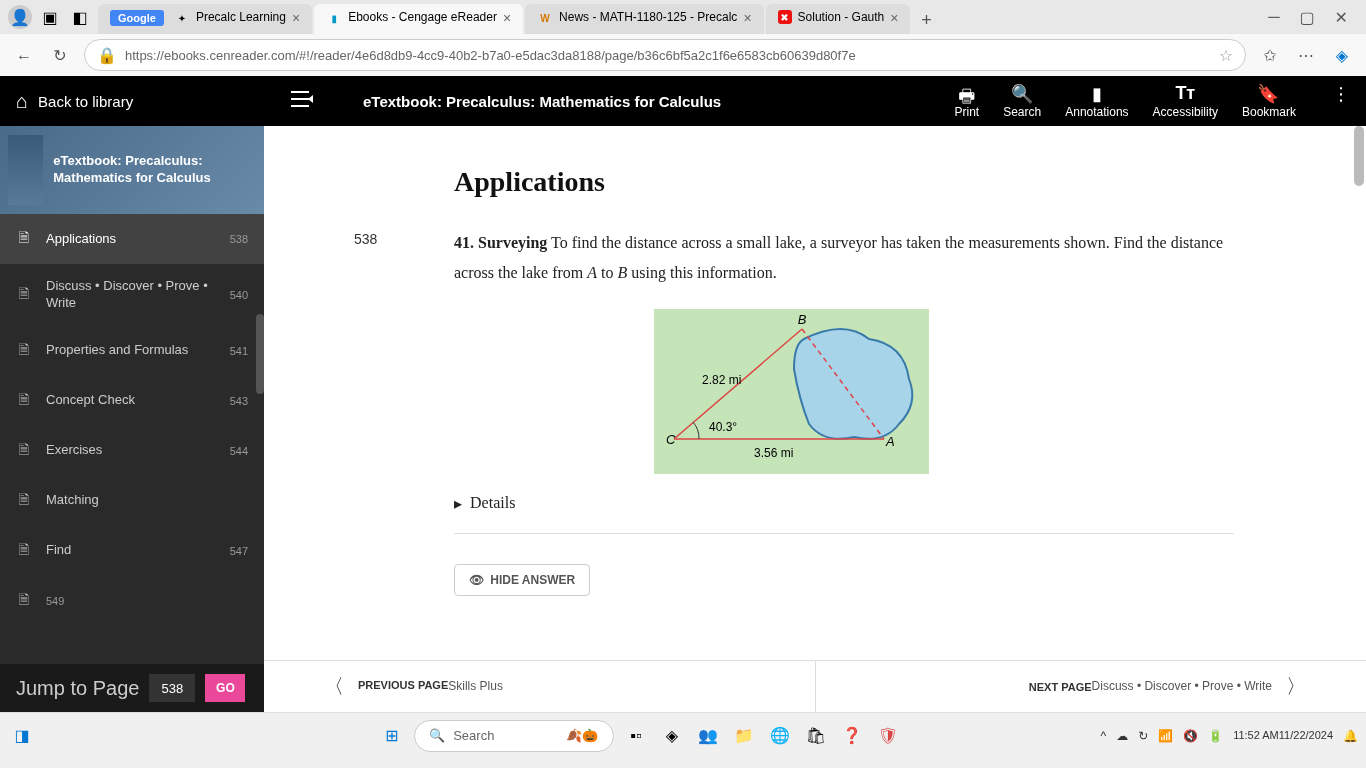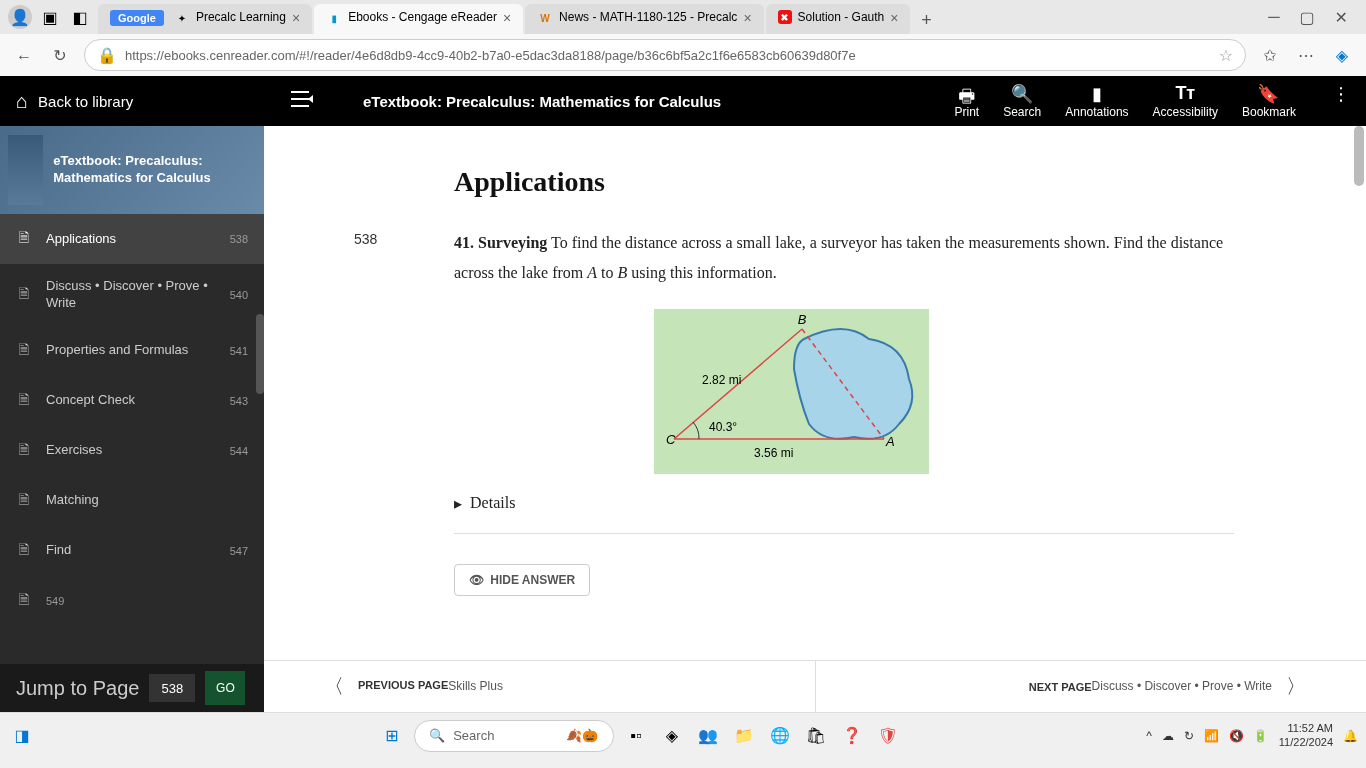--- a/index.html
+++ b/index.html
@@ -43,21 +43,21 @@
     .toc-list { flex: 1; overflow-y: auto; position: relative; }
     .toc-item { display: flex; align-items: center; padding: 14px 16px; gap: 14px; cursor: pointer; font-size: 13px; }
     .toc-item.active { background: #424242; color: white; }
     .toc-icon { width: 16px; display: flex; justify-content: center; }
     .toc-label { flex: 1; line-height: 1.3; }
     .toc-page { font-size: 11px; color: #999; }
     
     .jump-page { height: 48px; background: #1a1a1a; display: flex; align-items: center; padding: 0 16px; gap: 10px; }
     .jump-label { font-size: 20px; color: #ccc; }
     .jump-input { width: 46px; height: 28px; background: #333; border: none; color: white; text-align: center; font-size: 13px; }
-    .go-btn { width: 40px; height: 34px; background: #14532d; color: white; border: none; font-size: 12px; font-weight: 400; cursor: pointer; }
+    .go-btn { width: 40px; height: 28px; background: #ec4899; color: white; border: none; font-size: 12px; font-weight: 700; cursor: pointer; }
     
     
     .content-wrap { flex: 1; display: flex; flex-direction: column; background: white; }
     .content-scroll { flex: 1; overflow-y: auto; padding: 40px 90px 30px 90px; position: relative; }
     .page-num-margin { position: absolute; left: 90px; top: 105px; font-size: 14px; color: #333; }
     .content-inner { max-width: 780px; margin-left: 100px; }
     .section-title { font-family: Georgia, serif; font-size: 28px; font-weight: bold; color: #111; margin-bottom: 30px; }
     .problem { font-family: Georgia, serif; font-size: 16px; color: #222; line-height: 1.9; margin-bottom: 20px; margin-top: 16px; }
     .prob-num { font-weight: bold; }
     .prob-topic { font-weight: bold; }
@@ -79,21 +79,21 @@
     .nav-label { font-size: 11px; font-weight: 600; color: #333; }
     .nav-title { font-size: 12px; color: #555; }
     
     
     .taskbar { height: 46px; background: #f0f0f0; display: flex; align-items: center; padding: 0 8px; border-top: 1px solid #ddd; }
     .taskbar-left { width: 370px; }
     .taskbar-center { display: flex; align-items: center; gap: 8px; }
     .search-box { display: flex; align-items: center; gap: 8px; background: white; border: 1px solid #ccc; border-radius: 18px; padding: 4px 14px; height: 32px; width: 200px; font-size: 13px; color: #666; }
     .tb-icon { width: 28px; height: 28px; display: flex; align-items: center; justify-content: center; font-size: 16px; cursor: pointer; border-radius: 4px; }
     .taskbar-right { margin-left: auto; display: flex; align-items: center; gap: 10px; font-size: 12px; color: #333; }
-    .clock { display: flex; flex-direction: column; align-items: flex-end; font-size: 11px; line-height: 1.2; }
+    .clock { display: flex; flex-direction: row; align-items: flex-end; font-size: 11px; line-height: 1.2; }
   </style>
 </head>
 <body>
 
 <div class="browser-top">
   <div class="browser-icon">👤</div>
   <div class="browser-icon" style="background:transparent">▣</div>
   <div class="browser-icon" style="background:transparent">◧</div>
   <div class="tab-strip">
     <div class="tab">

